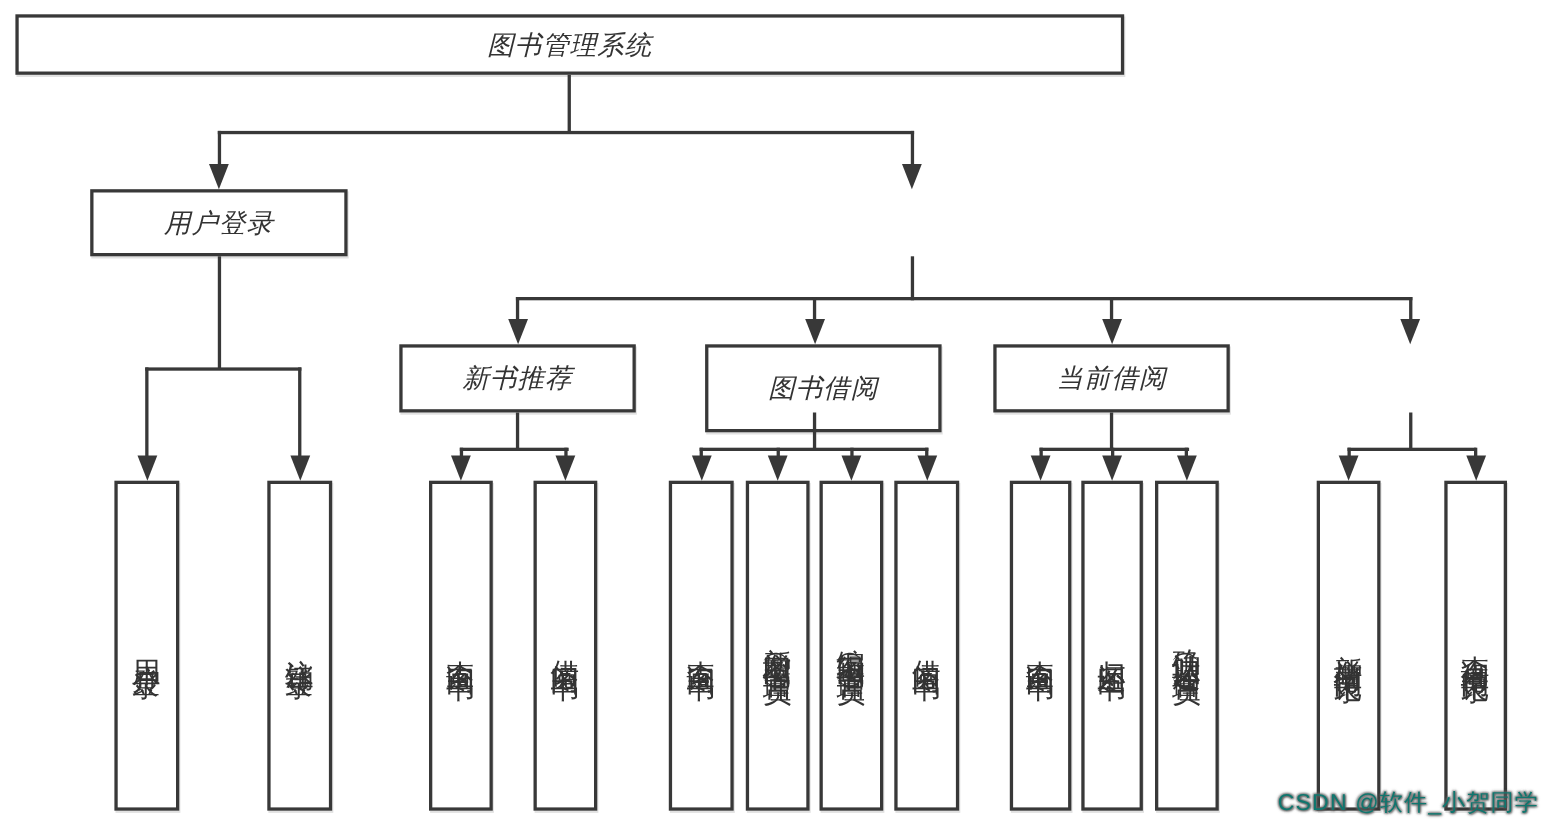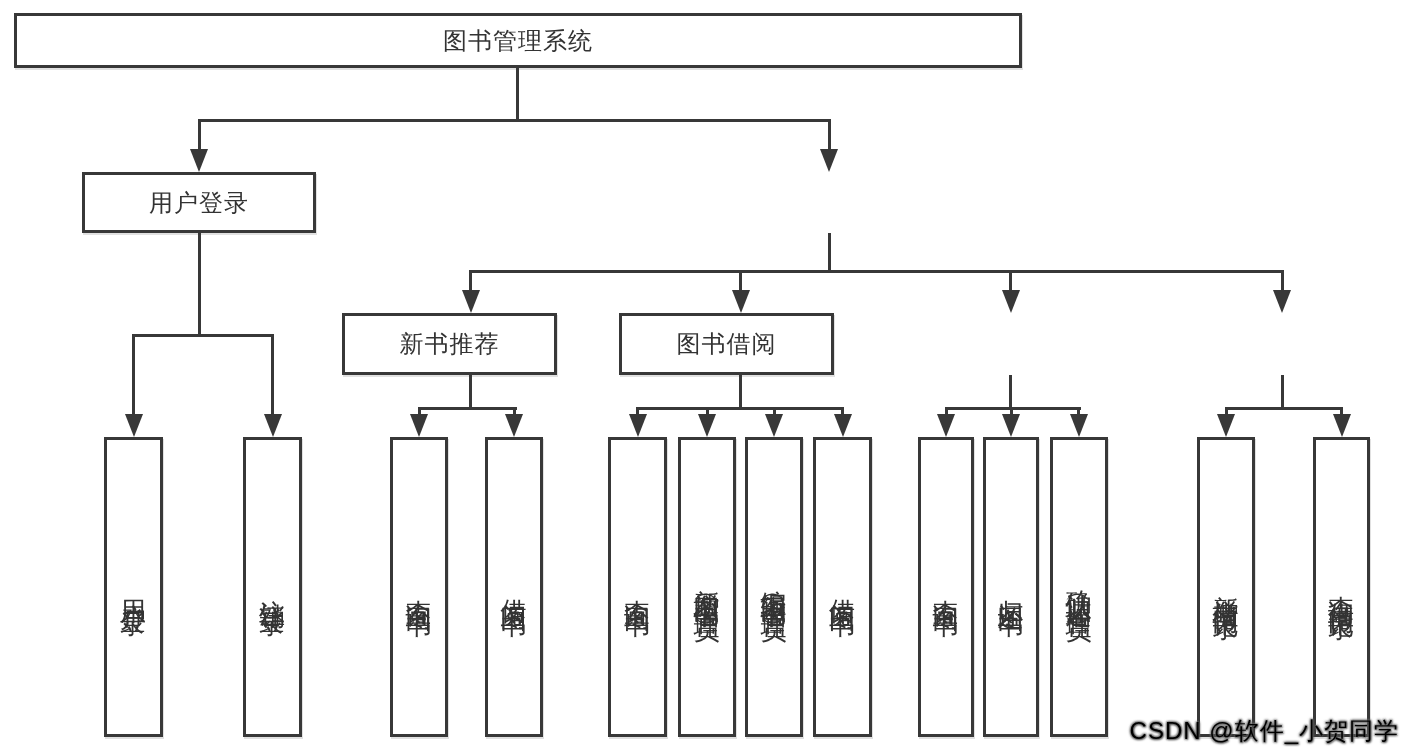--- a/index.html
+++ b/index.html
@@ -18,21 +18,21 @@
   }
   
   .node{
     position:absolute;
     border:3px solid var(--line);
     background:#fff;
     color:var(--text);
     display:flex;align-items:center;justify-content:center;
     box-shadow:1px 2px 0 rgba(170,170,170,0.35);
   }
-  .node.h{font-size:24px;letter-spacing:1px;}
+  .node.h{font-size:24px;letter-spacing:1px;font-style:italic;}
   .node.v{
     font-size:26px;
   }
   .node.v .vtext{
     writing-mode:vertical-rl;
     text-orientation:mixed;
     letter-spacing:4px;
     line-height:1;
     white-space:nowrap;
   }
@@ -42,22 +42,22 @@
   .hline{height:3px;}
   .arrow{
     position:absolute;width:0;height:0;
     border-left:9px solid transparent;
     border-right:9px solid transparent;
     border-top:23px solid var(--line);
   }
   .watermark{
     position:absolute;
     top:715px;right:6px;
-    font-size:24px;
-    color:#000000;
+    font-size:21px;
+    color:#0f766e;
     letter-spacing:1px;
     text-shadow:1px 1px 2px rgba(80,80,80,0.95),
                -1px -1px 2px rgba(110,110,110,0.7),
                 1px -1px 2px rgba(100,100,100,0.7),
                -1px 1px 2px rgba(100,100,100,0.7);
     white-space:nowrap;
   }
 </style>
 </head>
 <body>
@@ -65,25 +65,28 @@
 <div class="canvas">
 
   <div class="node h" style="left:14px;top:13px;width:1008px;height:55px">
     <span>图书管理系统</span>
   </div>
 
   <div class="node h" style="left:82px;top:172px;width:234px;height:61px">
     <span>用户登录</span>
   </div>
 
-  <div class="node h" style="left:342px;top:313px;width:215px;height:62px">
+  <div class="node h" style="left:363px;top:313px;width:215px;height:62px">
     <span>新书推荐</span>
   </div>
-  <div class="node h" style="left:619px;top:313px;width:215px;height:62px">
+  <div class="node h" style="left:641px;top:313px;width:215px;height:80px">
     <span>图书借阅</span>
+  </div>
+  <div class="node h" style="left:903px;top:313px;width:215px;height:62px">
+    <span>当前借阅</span>
   </div>
 
   <div class="node v" style="left:104px;top:437px;width:59px;height:300px">
     <span class="vtext">用户登录</span>
   </div>
   <div class="node v" style="left:243px;top:437px;width:59px;height:300px">
     <span class="vtext">注销登录</span>
   </div>
   <div class="node v" style="left:390px;top:437px;width:58px;height:300px">
     <span class="vtext">查询图书</span>

